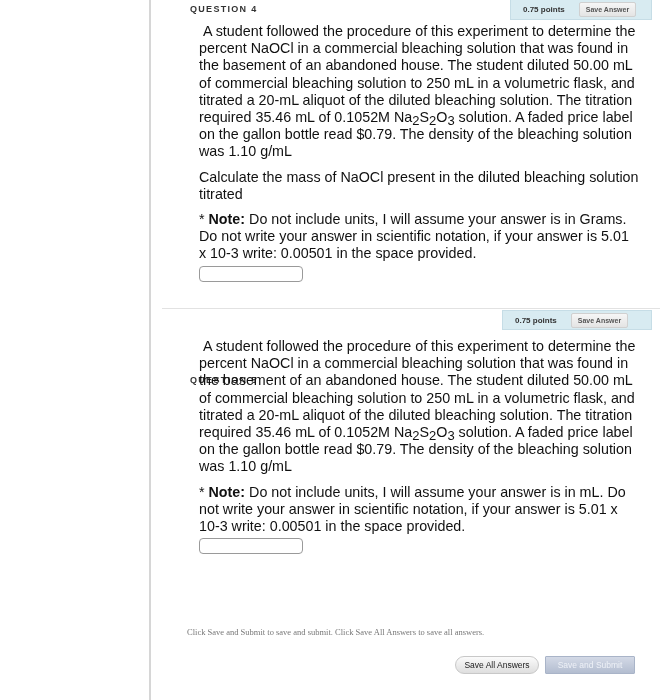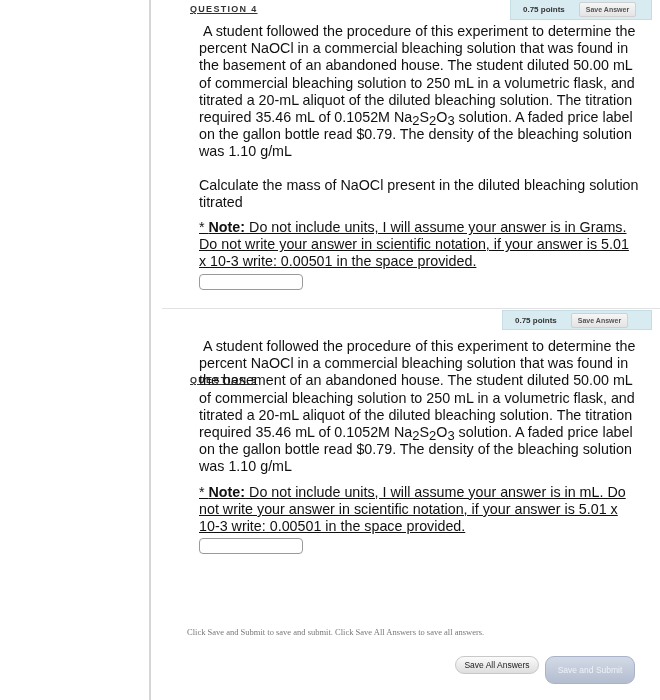--- a/index.html
+++ b/index.html
@@ -16,21 +16,20 @@
     }
     .question {
       position: absolute; left: 162px; width: 498px;
     }
     .q4 { top: 0; height: 300px; }
     .q5 { top: 308px; height: 300px; border-top: 1px solid #e2e2e2; }
     .q-label {
       position: absolute; left: 28px; top: 4px;
       font-size: 9px; font-weight: bold; letter-spacing: 1.3px;
       color: #333;
-      text-decoration: underline;
     }
     .q5 .q-label { top: 22px; margin-top: 44px; }
     .points-box {
       position: absolute; right: 8px; top: 0;
       width: 142px; height: 20px;
       background: #d8ebf1;
       border: 1px solid #c6dde6;
       border-top: none;
       display: flex; align-items: center;
     }
@@ -49,22 +48,22 @@
       display: flex; align-items: center;
       font-family: "Liberation Sans", sans-serif;
     }
     .q-body {
       position: absolute; left: 37px; top: 23px; width: 440px;
       font-size: 14.3px; line-height: 17.2px; color: #111;
     }
     .q5 .q-body { top: 29px; }
     .q-body p { margin: 0; }
     .q-body .stem { text-indent: 4px; }
-    .q-body .prompt { margin-top: 16px; }
-    .q-body .note { margin-top: 8px; text-decoration: underline; }
+    .q-body .prompt { margin-top: 8px; }
+    .q-body .note { margin-top: 8px; }
     .q-body sub {
       font-size: 13px; vertical-align: -3px; line-height: 0;
     }
     .answer-input {
       display: block;
       width: 104px; height: 16px; margin-top: 3px;
       border: 1px solid #9a9a9a; border-radius: 4px;
       background: #fff;
     }
     .footer-note {
@@ -76,22 +75,22 @@
       position: absolute; left: 455px; top: 656px;
       width: 84px; height: 18px;
       border-radius: 9px;
       background: linear-gradient(#fbfbfb, #dedede);
       border: 1px solid #c8c8c8;
       font-size: 8.5px; color: #222;
       display: flex; align-items: center; justify-content: center;
     }
     .submit-btn {
       position: absolute; left: 545px; top: 656px;
-      width: 90px; height: 28px;
-      border-radius: 9px;
+      width: 90px; height: 18px;
+      border-radius: 1px;
       background: linear-gradient(#d3d9e6, #b3bdd0);
       border: 1px solid #a9b4c8;
       font-size: 8.5px; color: #eef1f7;
       display: flex; align-items: center; justify-content: center;
     }
   </style>
 </head>
 <body>
 
 <div class="page">

